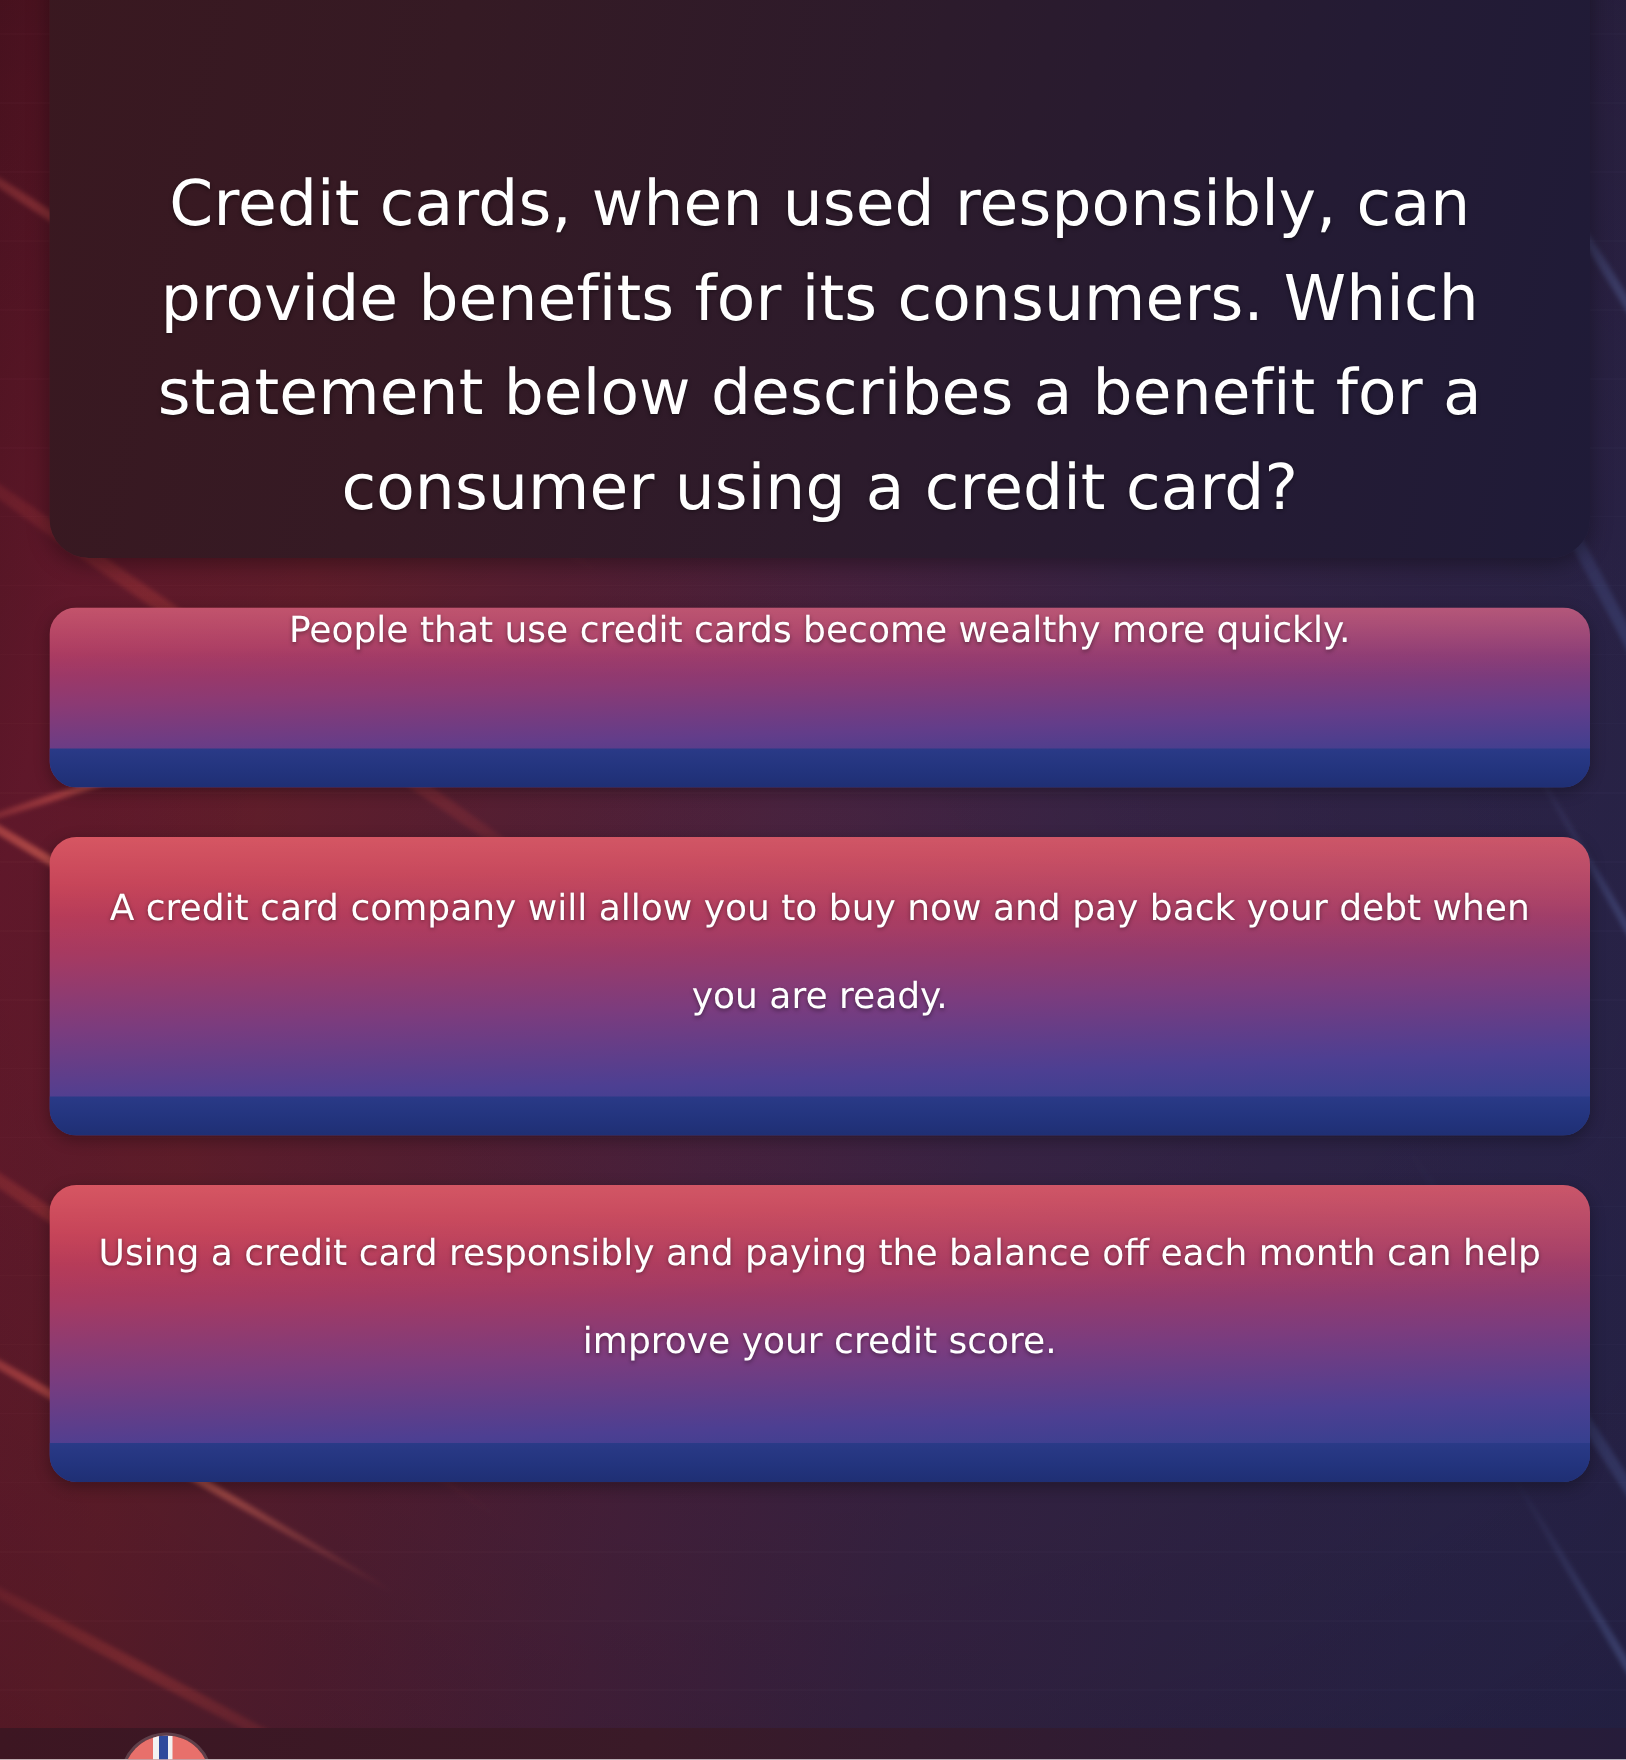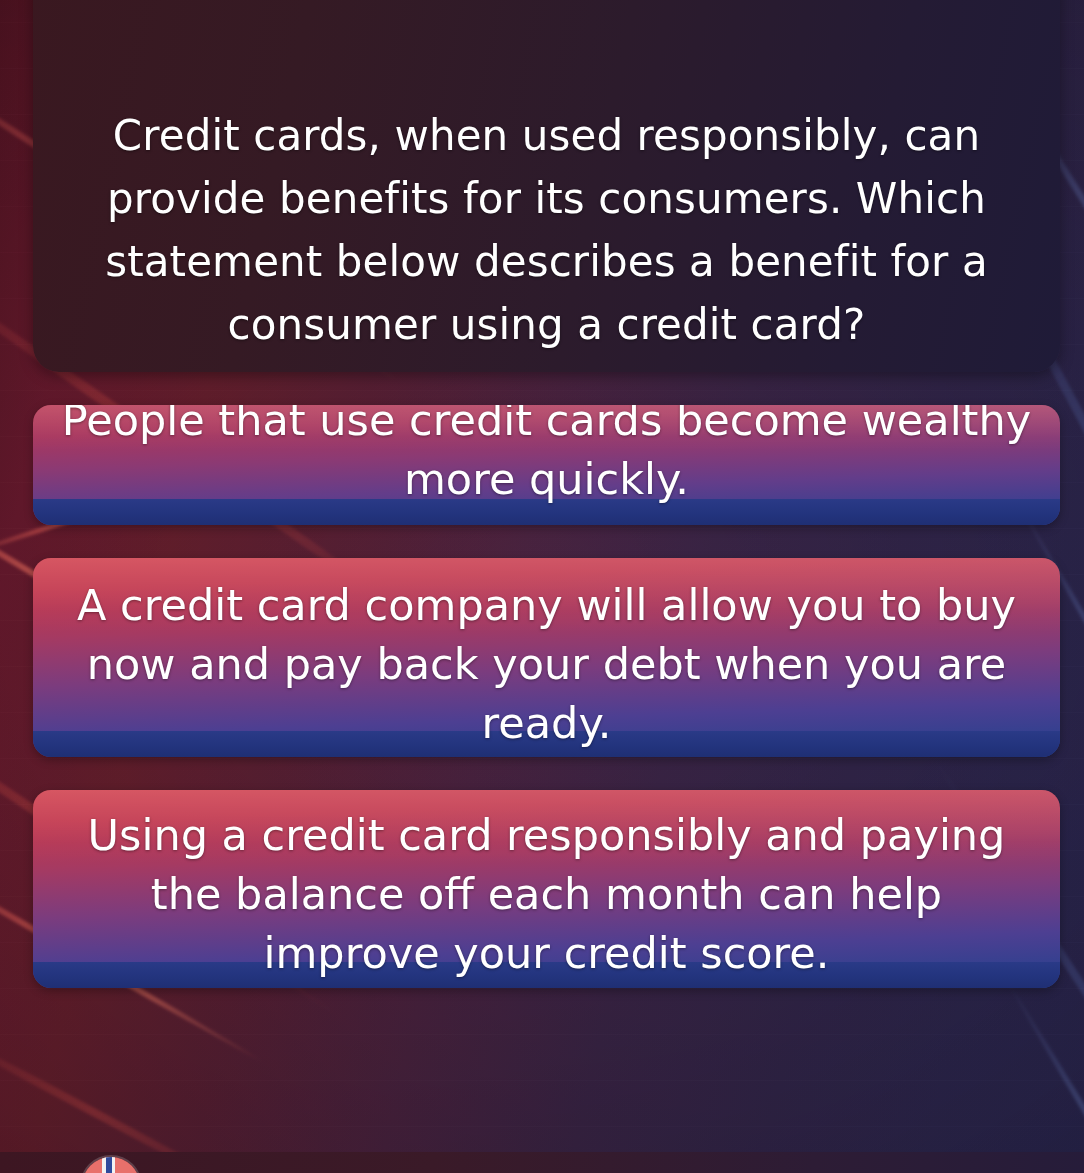--- a/index.html
+++ b/index.html
@@ -136,21 +136,21 @@
     left:0; right:0; bottom:0;
     height:26px;
     background:linear-gradient(180deg, #2a3a87 0%, #23347e 55%, #1f2f74 100%);
     pointer-events:none;
   }
   .option-label {
     position:relative;
     z-index:2;
     display:block;
     color:#ffffff;
-    font-size:43px;
+    font-size:24px;
     line-height:59px;
     text-align:center;
     padding:0 26px;
     text-shadow:0 1px 3px rgba(0,0,0,0.40);
     font-weight:400;
   }
 
   
   #option-0 { top:405px;  height:120px; }
   #option-0 .option-label { padding-top:0px; margin-top:-14px; }

